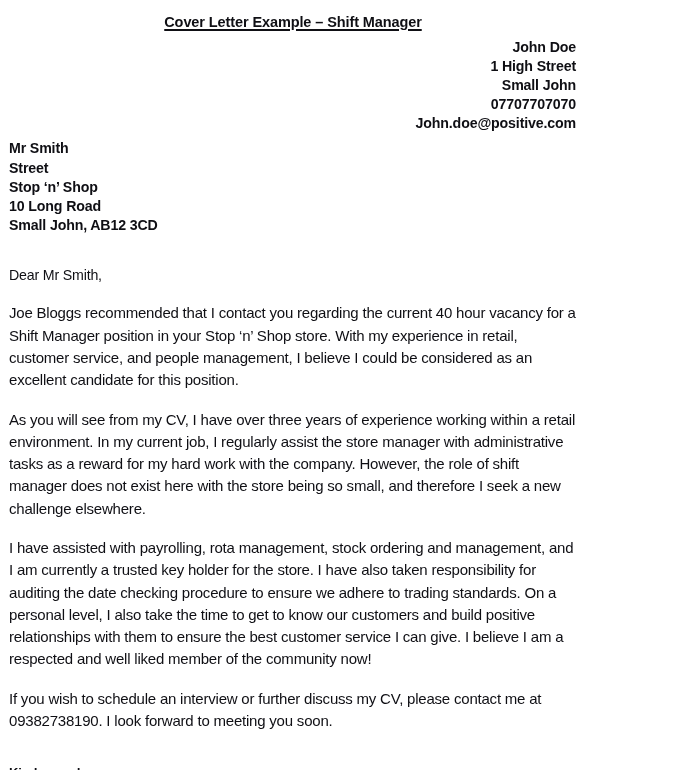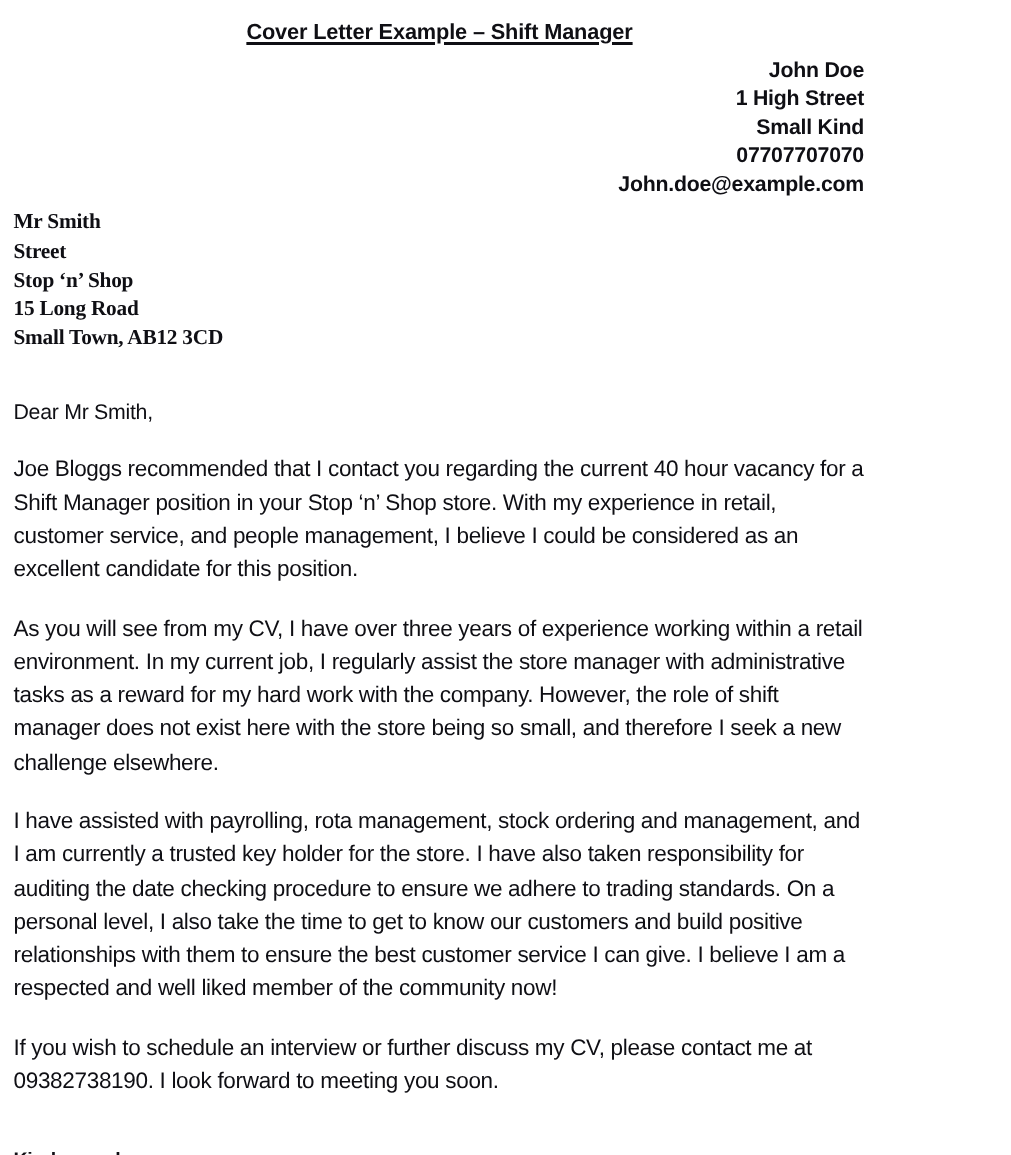--- a/index.html
+++ b/index.html
@@ -53,21 +53,20 @@
   .sender-block .line { white-space: nowrap; }
 
   
   .recipient-block {
     margin-top: 6px;
     text-align: left;
     font-weight: bold;
     font-size: 14.2px;
     line-height: 19.1px;
     letter-spacing: -0.15px;
-    font-family: Liberation Serif, serif;
   }
   .recipient-block .line { white-space: nowrap; }
 
   
   .salutation {
     margin-top: 31px;
     font-size: 14.2px;
     line-height: 19px;
     letter-spacing: -0.18px;
     font-weight: normal;
@@ -102,31 +101,31 @@
 </head>
 <body>
 
 <div class="page">
 
   <h1 class="doc-title"><span>Cover Letter Example – Shift Manager</span></h1>
 
   <div class="sender-block">
     <div class="line">John Doe</div>
     <div class="line">1 High Street</div>
-    <div class="line">Small Kind</div>
+    <div class="line">Small John</div>
     <div class="line">07707707070</div>
-    <div class="line">John.doe@example.com</div>
+    <div class="line">John.doe@positive.com</div>
   </div>
 
   <div class="recipient-block">
     <div class="line">Mr Smith</div>
     <div class="line">Street</div>
     <div class="line">Stop ‘n’ Shop</div>
-    <div class="line">15 Long Road</div>
-    <div class="line">Small Town, AB12 3CD</div>
+    <div class="line">10 Long Road</div>
+    <div class="line">Small John, AB12 3CD</div>
   </div>
 
   <div class="salutation">Dear Mr Smith,</div>
 
   <p class="body-para">Joe Bloggs recommended that I contact you regarding the current 40 hour vacancy for a Shift Manager position in your Stop ‘n’ Shop store. With my experience in retail, customer service, and people management, I believe I could be considered as an excellent candidate for this position.</p>
   <p class="body-para">As you will see from my CV, I have over three years of experience working within a retail environment. In my current job, I regularly assist the store manager with administrative tasks as a reward for my hard work with the company. However, the role of shift manager does not exist here with the store being so small, and therefore I seek a new challenge elsewhere.</p>
   <p class="body-para">I have assisted with payrolling, rota management, stock ordering and management, and I am currently a trusted key holder for the store. I have also taken responsibility for auditing the date checking procedure to ensure we adhere to trading standards. On a personal level, I also take the time to get to know our customers and build positive relationships with them to ensure the best customer service I can give. I believe I am a respected and well liked member of the community now!</p>
   <p class="body-para">If you wish to schedule an interview or further discuss my CV, please contact me at 09382738190. I look forward to meeting you soon.</p>
 
   <div class="closing">Kind regards,</div>

